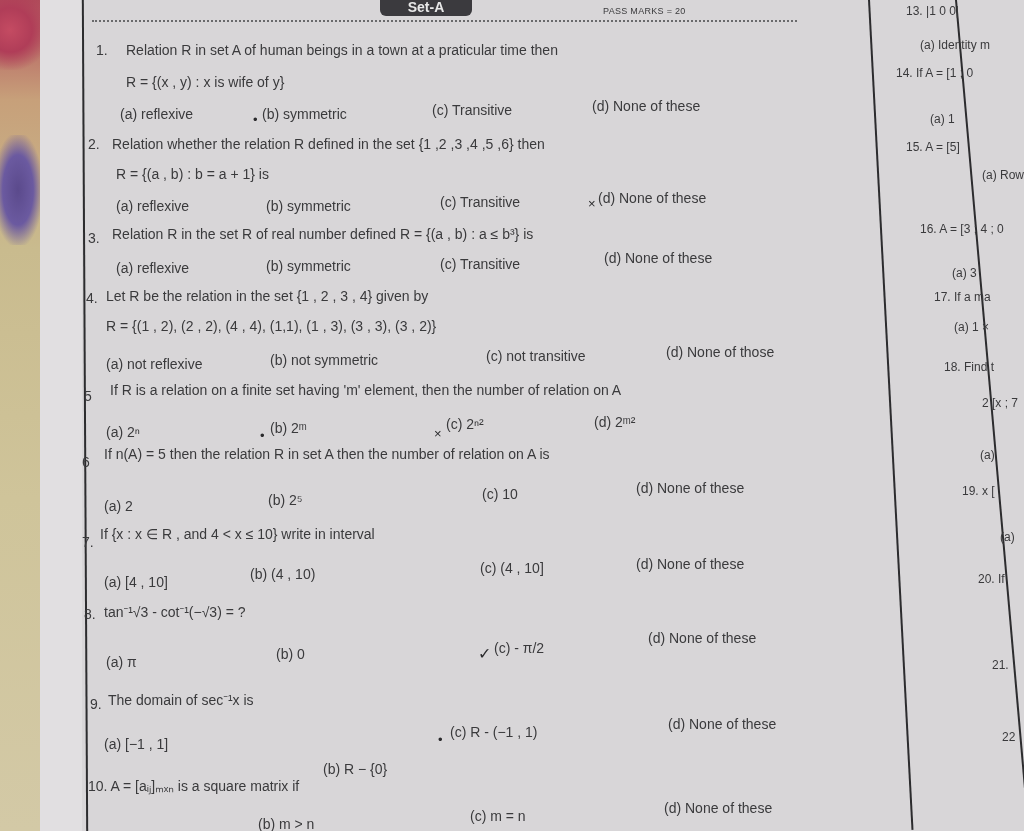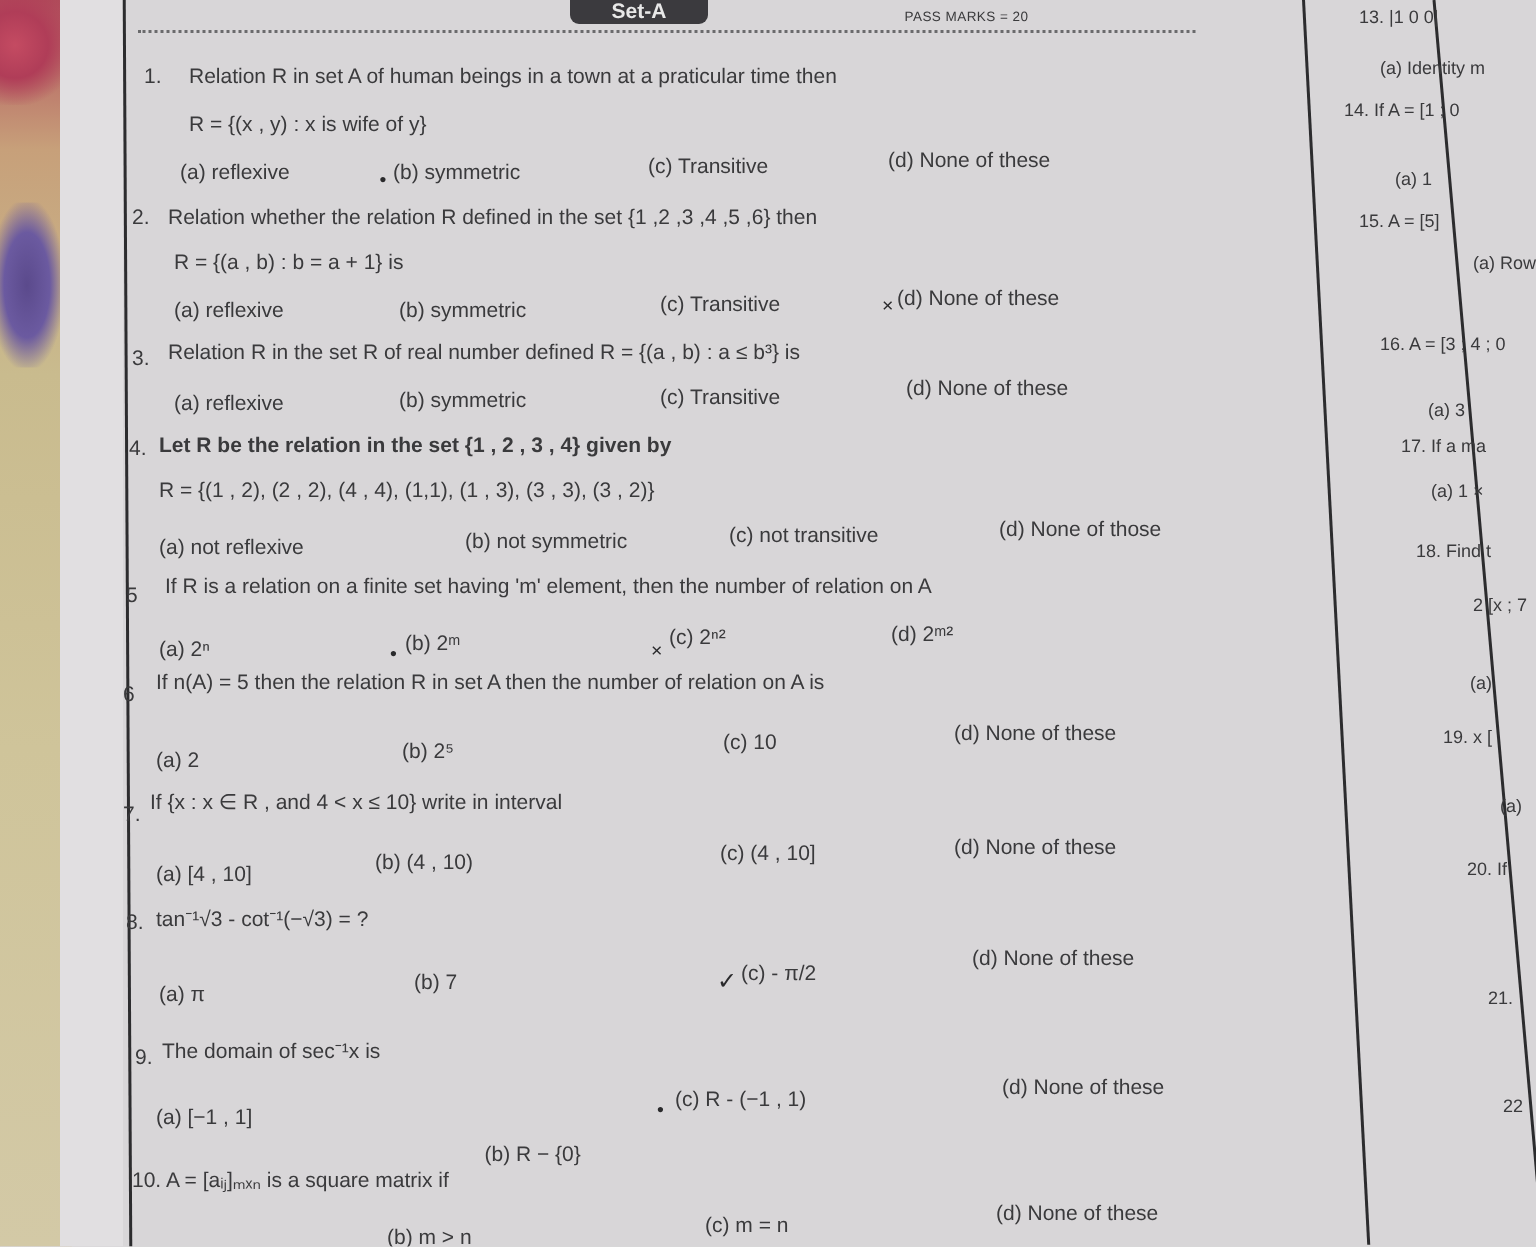--- a/index.html
+++ b/index.html
@@ -91,24 +91,24 @@
   <span class="q" style="left:88px;top:230px;">3.</span>
   <span class="q" style="left:112px;top:226px;">Relation R in the set R of real number defined R = {(a , b) : a ≤ b³} is</span>
   <span class="opt" style="left:116px;top:260px;">(a) reflexive</span>
   <span class="opt" style="left:266px;top:258px;">(b) symmetric</span>
   <span class="opt" style="left:440px;top:256px;">(c) Transitive</span>
   <span class="opt" style="left:604px;top:250px;">(d) None of these</span>
 </div>
 
 <div>
   <span class="q" style="left:86px;top:290px;">4.</span>
-  <span class="q" style="left:106px;top:288px;font-weight:bold;">Let R be the relation in the set {1 , 2 , 3 , 4} given by</span>
+  <span class="q" style="left:106px;top:288px;">Let R be the relation in the set {1 , 2 , 3 , 4} given by</span>
   <span class="q" style="left:106px;top:318px;">R = {(1 , 2), (2 , 2), (4 , 4), (1,1), (1 , 3), (3 , 3), (3 , 2)}</span>
   <span class="opt" style="left:106px;top:356px;">(a) not reflexive</span>
-  <span class="opt" style="left:270px;top:352px;margin-left:40px;">(b) not symmetric</span>
+  <span class="opt" style="left:270px;top:352px;">(b) not symmetric</span>
   <span class="opt" style="left:486px;top:348px;">(c) not transitive</span>
   <span class="opt" style="left:666px;top:344px;">(d) None of those</span>
 </div>
 
 <div>
   <span class="q" style="left:84px;top:388px;">5</span>
   <span class="q" style="left:110px;top:382px;">If R is a relation on a finite set having 'm' element, then the number of relation on A</span>
   <span class="opt" style="left:106px;top:424px;">(a) 2ⁿ</span>
   <span class="mark" style="left:260px;top:428px;">•</span>
   <span class="opt" style="left:270px;top:420px;">(b) 2ᵐ</span>
@@ -132,21 +132,21 @@
   <span class="opt" style="left:104px;top:574px;">(a) [4 , 10]</span>
   <span class="opt" style="left:250px;top:566px;">(b) (4 , 10)</span>
   <span class="opt" style="left:480px;top:560px;">(c) (4 , 10]</span>
   <span class="opt" style="left:636px;top:556px;">(d) None of these</span>
 </div>
 
 <div>
   <span class="q" style="left:84px;top:606px;">8.</span>
   <span class="q" style="left:104px;top:602px;">tan⁻¹√3 - cot⁻¹(−√3) = ?</span>
   <span class="opt" style="left:106px;top:654px;">(a) π</span>
-  <span class="opt" style="left:276px;top:646px;">(b) 7</span>
+  <span class="opt" style="left:276px;top:646px;">(b) 0</span>
   <span class="check" style="left:478px;top:644px;">✓</span>
   <span class="opt" style="left:494px;top:640px;">(c) - π/2</span>
   <span class="opt" style="left:648px;top:630px;">(d) None of these</span>
 </div>
 
 <div>
   <span class="q" style="left:90px;top:696px;">9.</span>
   <span class="q" style="left:108px;top:690px;">The domain of sec⁻¹x is</span>
   <span class="opt" style="left:104px;top:736px;">(a) [−1 , 1]</span>
   <span class="opt" style="left:286px;top:761px;margin-left:37px;">(b) R − {0}</span>

